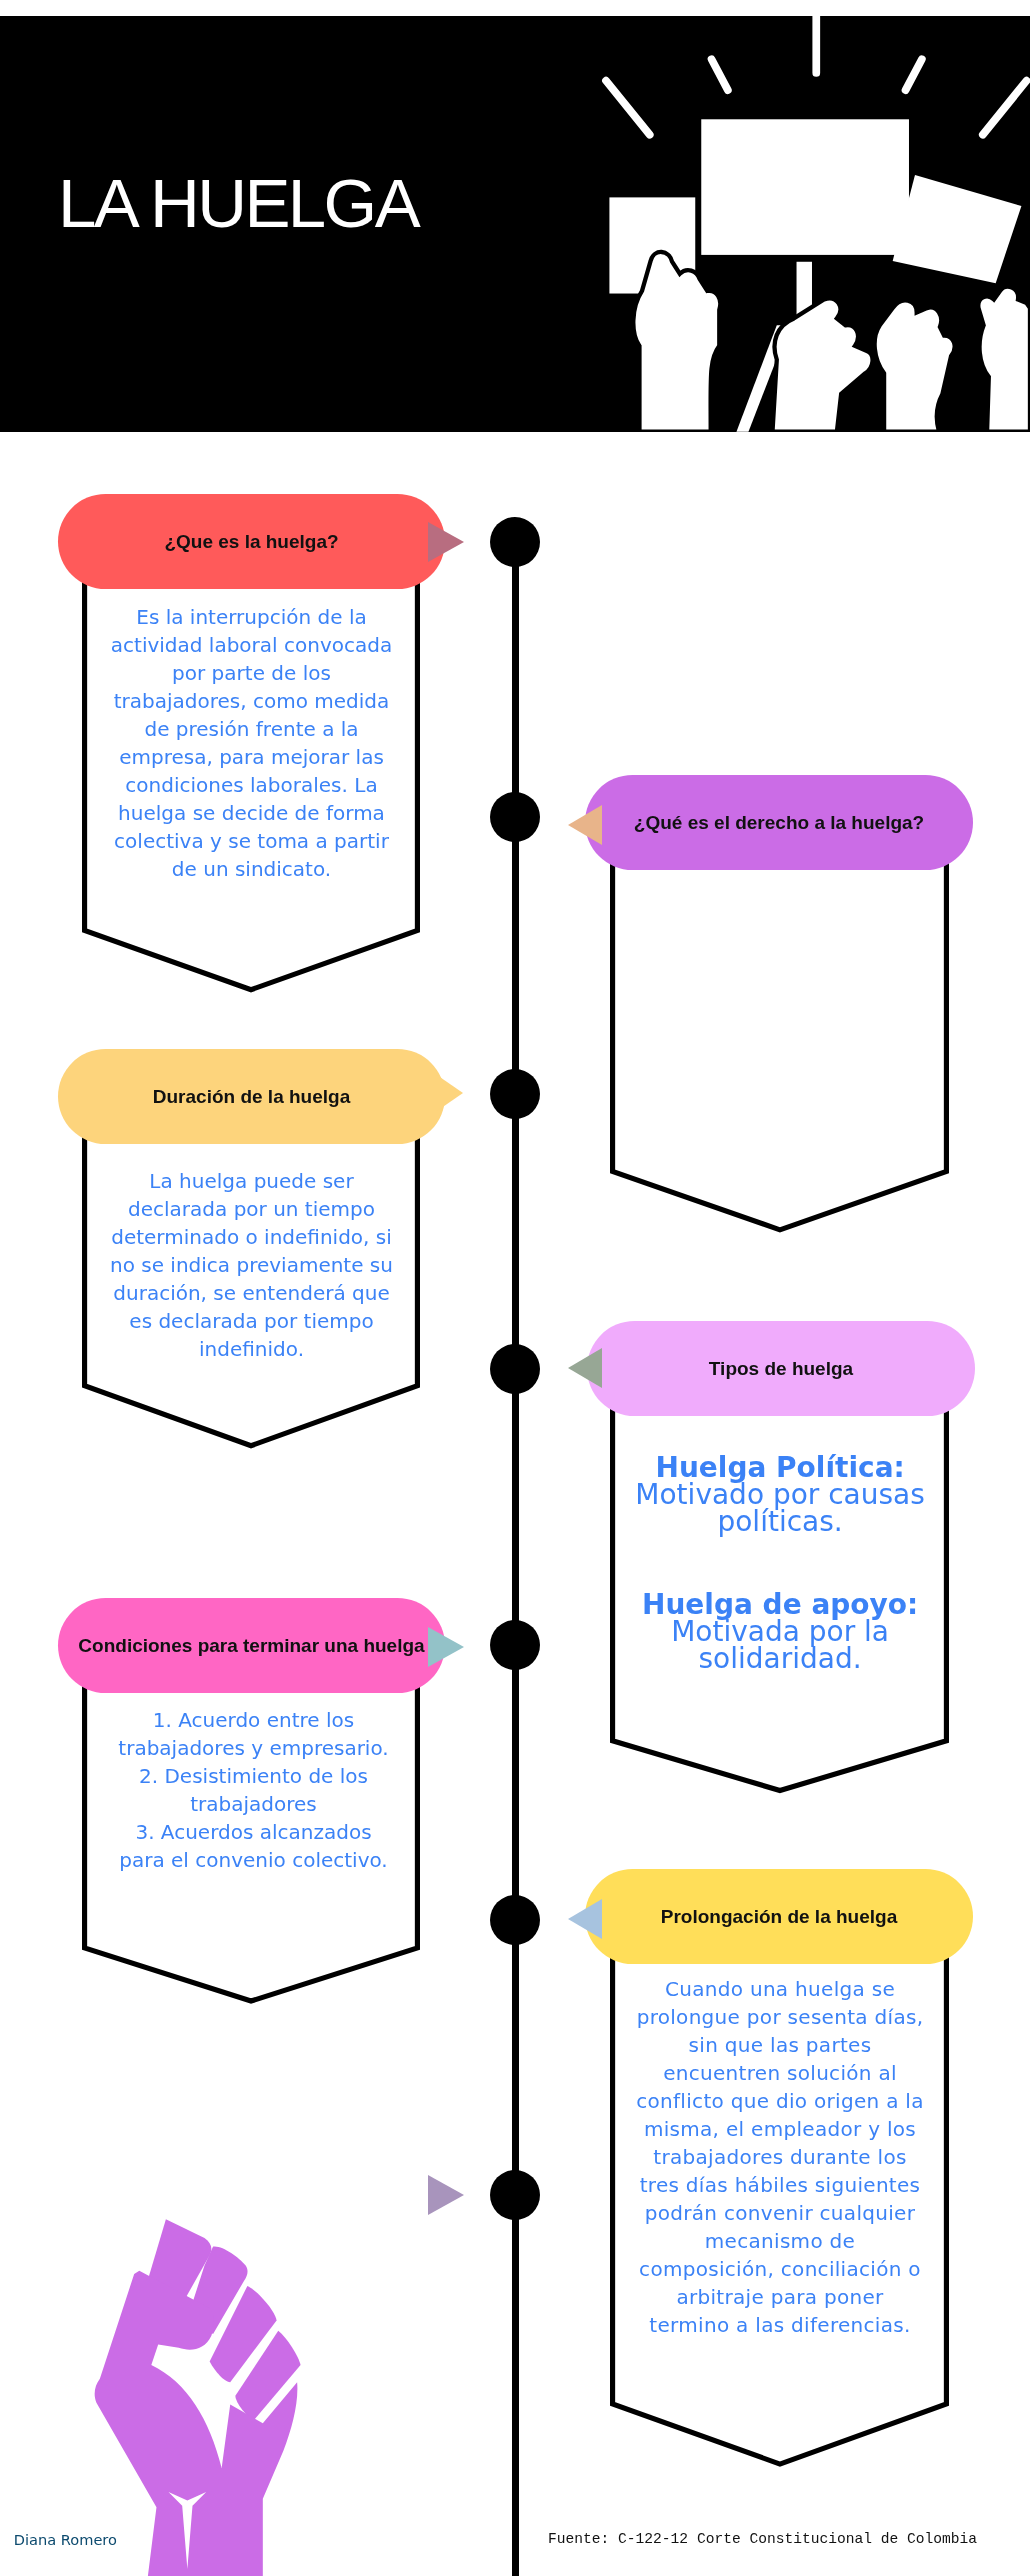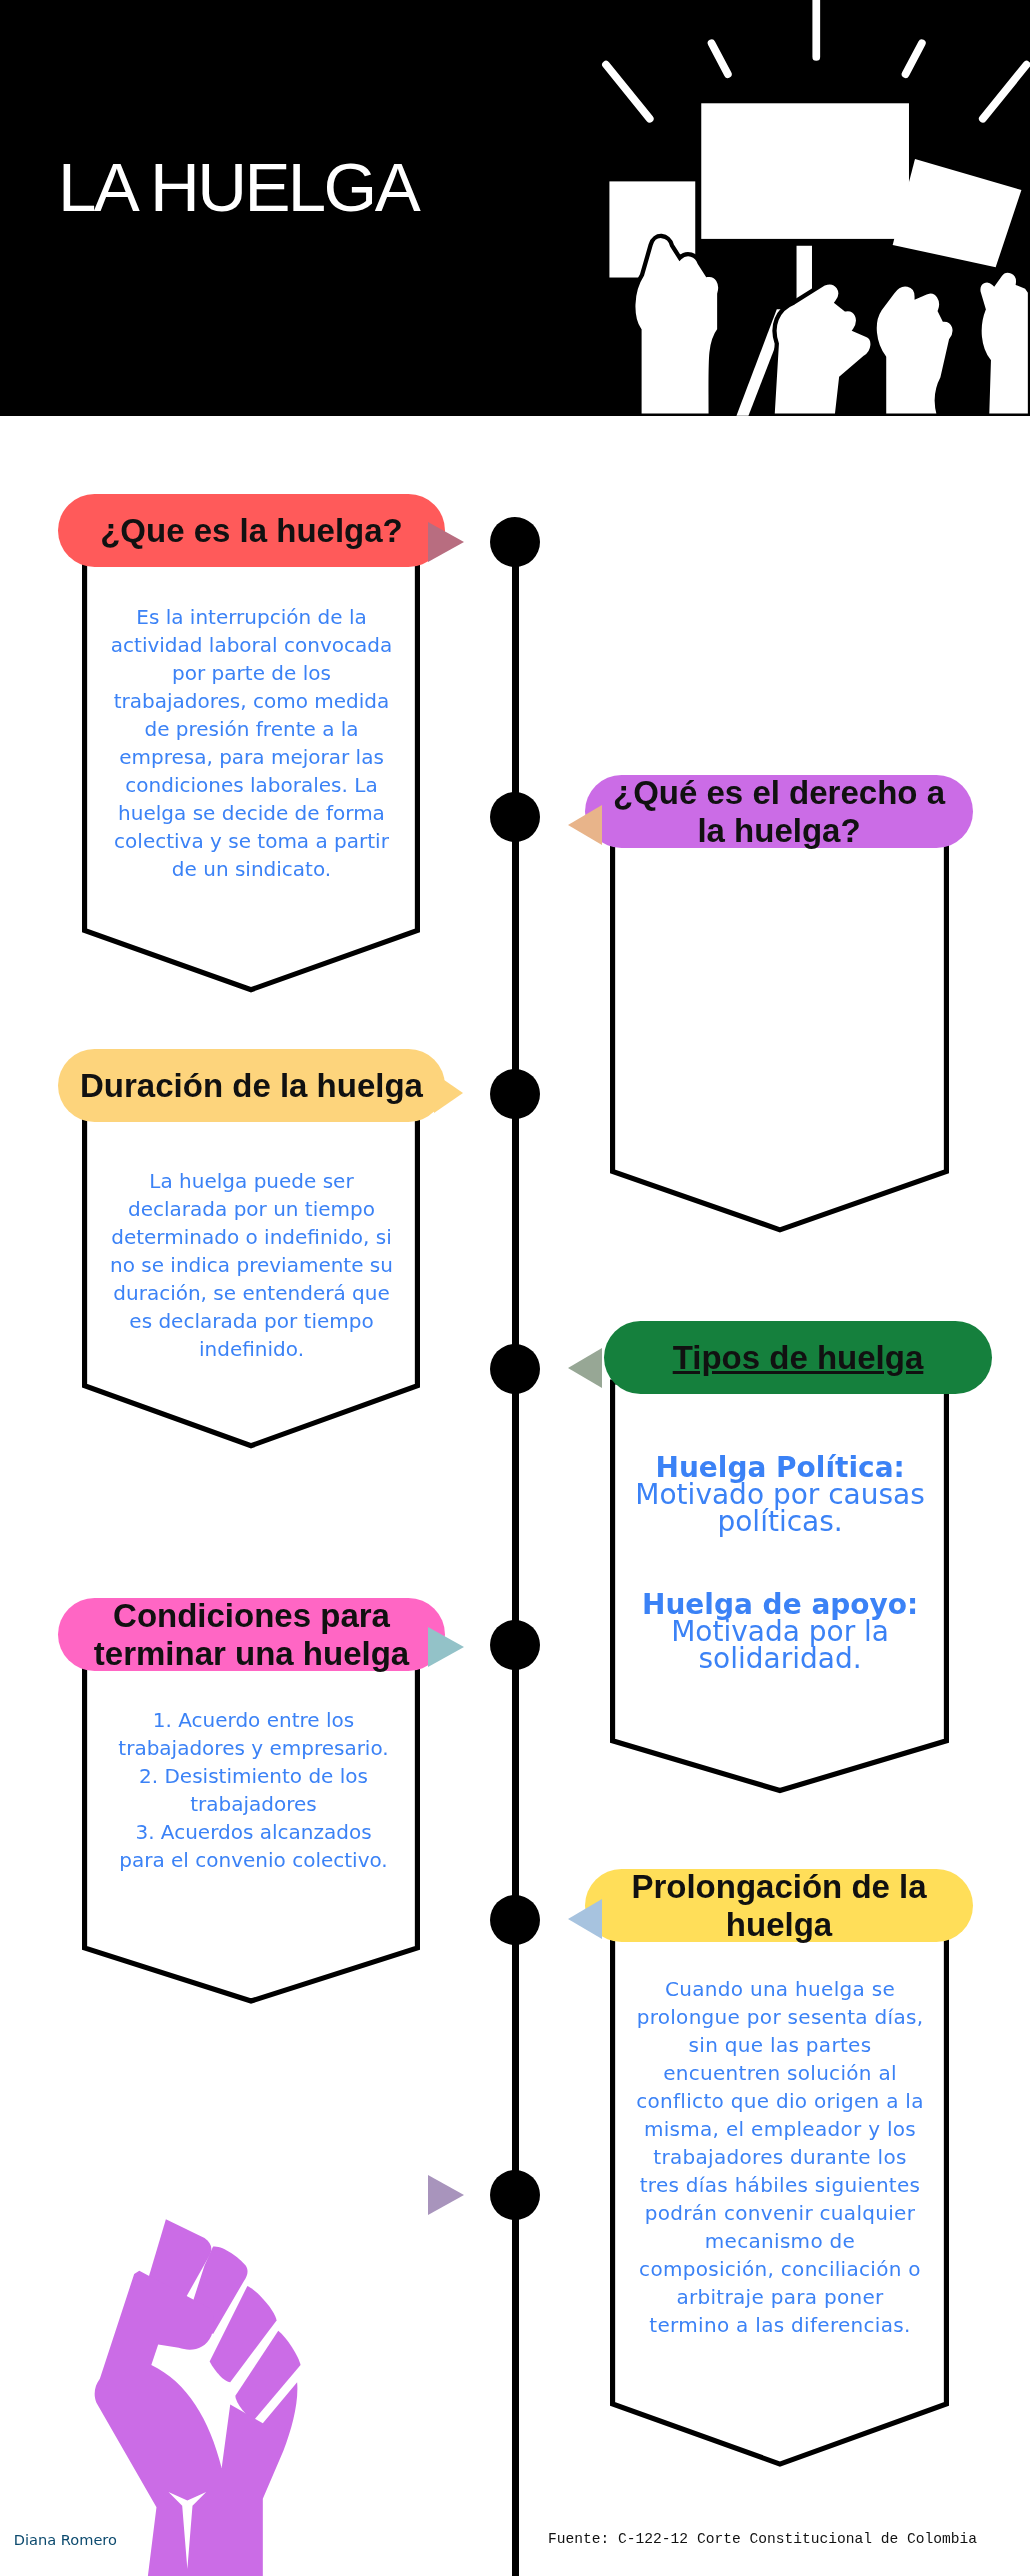--- a/index.html
+++ b/index.html
@@ -1,31 +1,31 @@
 <!DOCTYPE html>
 <html style="font-size:13.7px"><head>
 <meta charset="utf-8">
 <style>
   html, body { margin:0; padding:0; }
   body { width:1030px; height:2576px; position:relative; background:#ffffff; overflow:hidden;
          font-family:"Liberation Sans", sans-serif; color:#111; }
-  .header { position:absolute; left:0; top:0; width:1030px; height:416px; background:#000; overflow:hidden; }
+  .header { position:absolute; left:0; top:16px; width:1030px; height:416px; background:#000; overflow:hidden; }
   .header-title { position:absolute; left:58px; top:153px; font-family:"Liberation Sans", sans-serif;
                   font-size:69px; font-weight:400; color:#fff; letter-spacing:-2.6px; line-height:1; white-space:nowrap; }
   .header-art { position:absolute; left:0; top:0; width:1030px; height:416px; }
   .timeline-line { position:absolute; left:512px; top:542px; width:6.9px; height:2034px; background:#000; }
   .dot { position:absolute; width:50px; height:50px; border-radius:50%; background:#000; left:490px; }
   .pointer { position:absolute; width:0; height:0; }
   .banner { position:absolute; }
   .banner svg { position:absolute; left:0; top:0; overflow:visible; }
   .banner-body { position:absolute; text-align:center; font-family:"DejaVu Sans", sans-serif;
                  font-size:20px; line-height:28px; color:#3b82f6; }
-  .bubble { position:absolute; height:73px; border-radius:48px; display:flex; align-items:center;
+  .bubble { position:absolute; height:95px; border-radius:48px; display:flex; align-items:center;
             justify-content:center; text-align:center; font-family:"Liberation Sans", sans-serif;
-            font-weight:700; font-size:33px; line-height:38px; color:#111; box-sizing:border-box; padding:0 6.9px; }
+            font-weight:700; font-size:19px; line-height:38px; color:#111; box-sizing:border-box; padding:0 6.9px; }
   .bubble span { display:block; }
   .bold { font-weight:700; }
   .para { display:block; }
   .gap { height:28px; }
   .list-item { display:block; }
   .footer-author { position:absolute; left:13.7px; top:2531px; font-family:"DejaVu Sans", sans-serif; font-size:14.6px; color:#0c4a6e; }
   .footer-source { position:absolute; left:548px; top:2531px; font-family:Liberation Mono, monospace; font-size:14.6px; color:#111; white-space:nowrap; }
   .fist { position:absolute; left:93px; top:2214px; width:223px; height:362px; }
 </style>
 </head>
@@ -104,21 +104,21 @@
   <svg width="339" height="412" viewBox="0 0 395 480">
     <polygon points="3,0 392,0 392,418 198,476 3,418" fill="#fff" stroke="#000" stroke-width="6"></polygon>
   </svg>
   <div class="banner-body" style="left:20.6px;top:56px;width:299px;font-size:28px;line-height:27px;margin-top:16px;">
     <span class="para"><span class="bold">Huelga Política:</span><br><span>Motivado por causas políticas.</span></span>
     <div class="gap"></div>
     <div class="gap"></div>
     <span class="para"><span class="bold">Huelga de apoyo:</span><br><span>Motivada por la solidaridad.</span></span>
   </div>
 </div>
-<div class="bubble" style="left:604px;top:1321px;width:388px;background:#15803d;text-decoration:underline;">
+<div class="bubble" style="left:587px;top:1321px;width:388px;background:#f0abfc;">
   <span>Tipos de huelga</span>
 </div>
 <div class="pointer" style="left:568px;top:1348px;border-top:20px solid transparent;border-bottom:20px solid transparent;border-right:34px solid #97A795;"></div>
 
 <div class="banner" style="left:82px;top:1649px;width:338px;height:361px;">
   <svg width="338" height="361" viewBox="0 0 394 420">
     <polygon points="3,0 391,0 391,348 197,410 3,348" fill="#fff" stroke="#000" stroke-width="6"></polygon>
   </svg>
   <div class="banner-body" style="left:34px;top:57px;width:275px;">
     <span class="list-item">1.    Acuerdo entre los trabajadores y empresario.</span>

